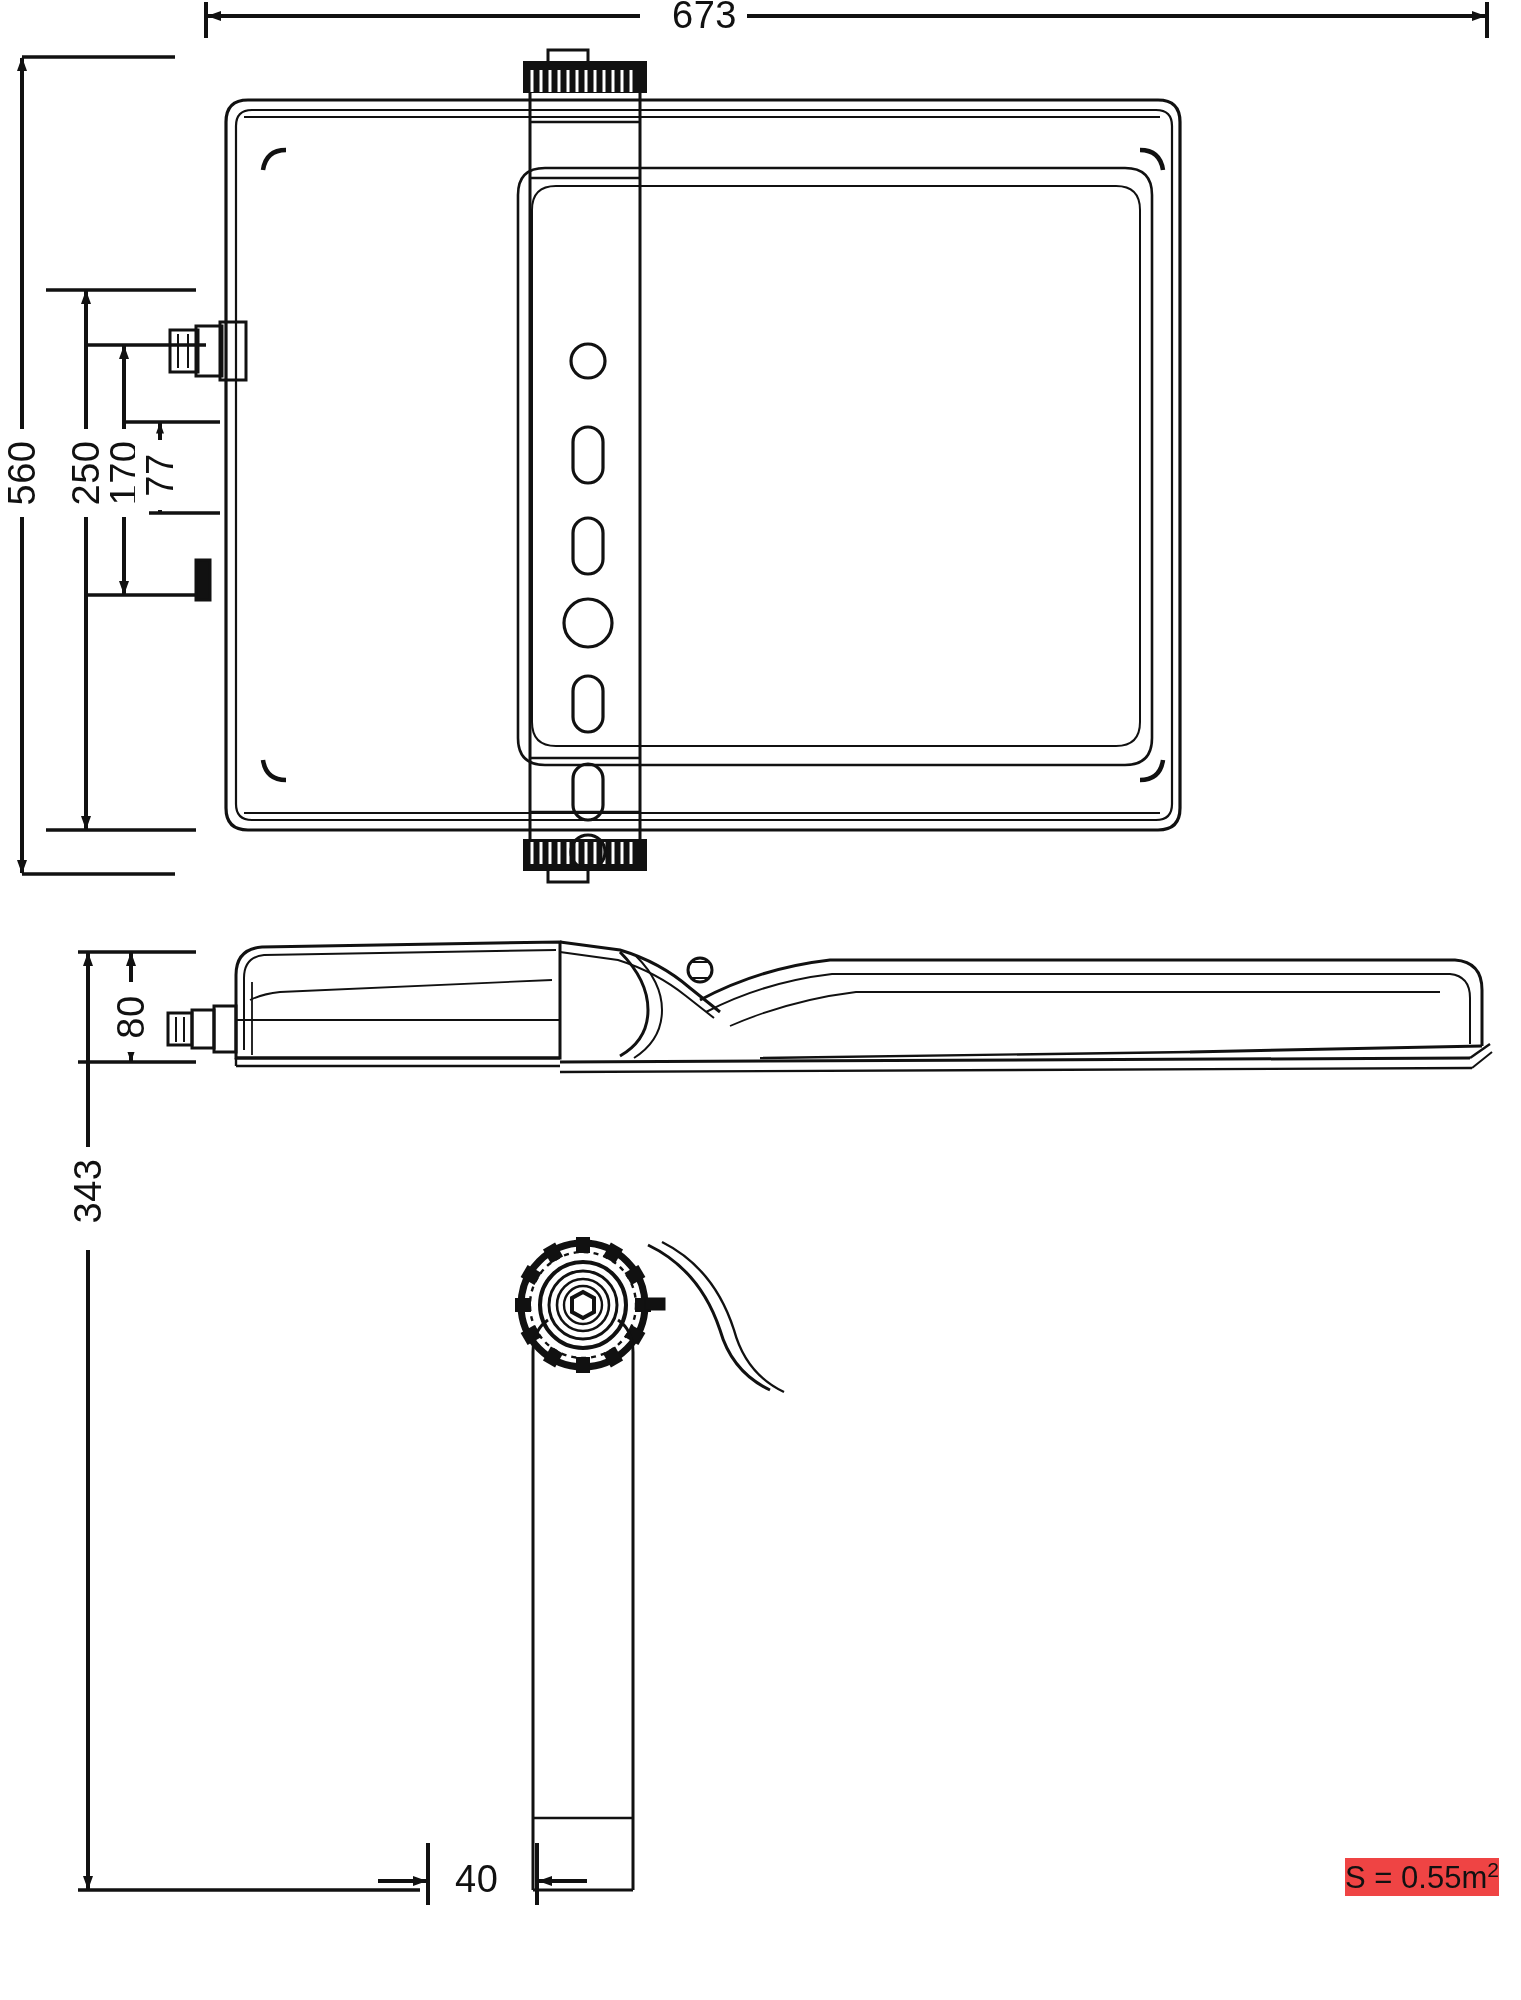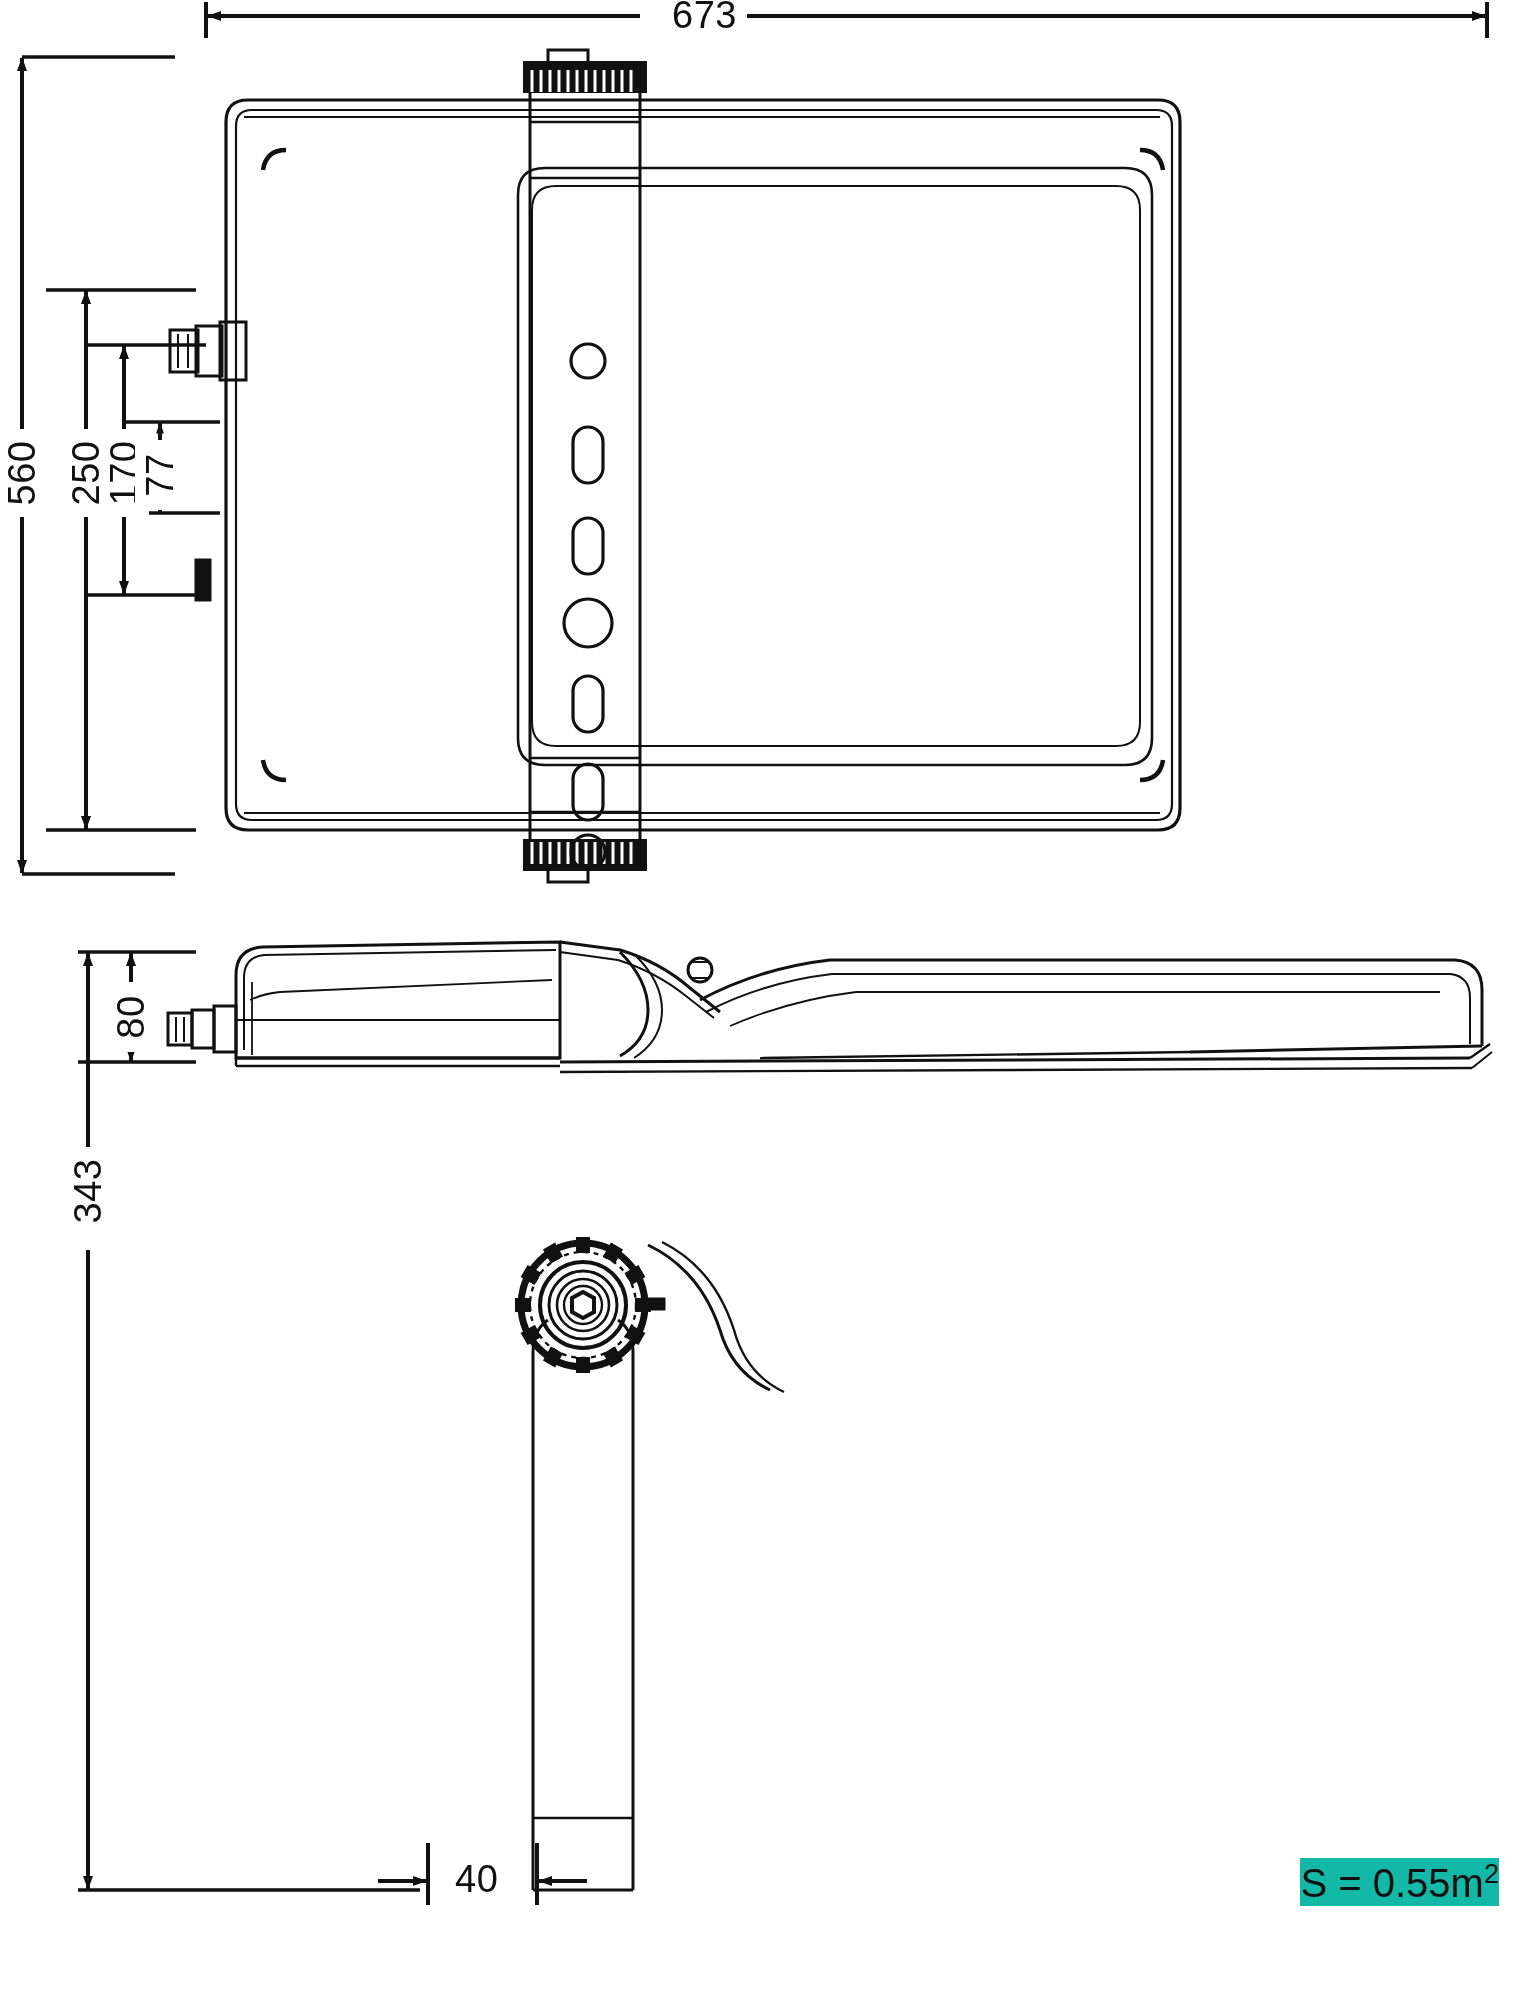--- a/index.html
+++ b/index.html
@@ -7,21 +7,21 @@
   #stage{position:relative;width:1521px;height:2000px;overflow:hidden;background:#fff;}
   svg.layer{position:absolute;left:0;top:0;width:1521px;height:2000px;}
   .dimtext{
     position:absolute;font-family:"Liberation Sans",sans-serif;
     font-size:38px;font-weight:400;color:#111;letter-spacing:0.5px;
     background:#fff;line-height:1;white-space:nowrap;
   }
   .vert{transform-origin:center center;}
   .area-note{
     position:absolute;font-family:"Liberation Sans",sans-serif;
-    font-size:40px;color:#111;white-space:nowrap;background:#14b8a6;
+    font-size:31px;color:#111;white-space:nowrap;background:#ef4444;
   }
   .sup{font-size:0.68em;vertical-align:super;}
 </style>
 </head>
 <body>
 
 <div id="stage">
 
   <svg class="layer" viewBox="0 0 1521 2000">
     <defs>

